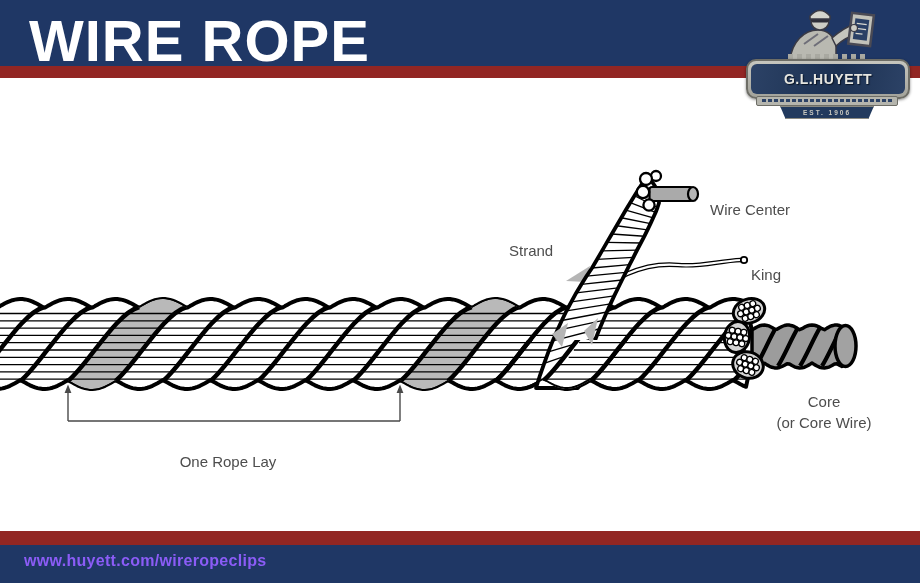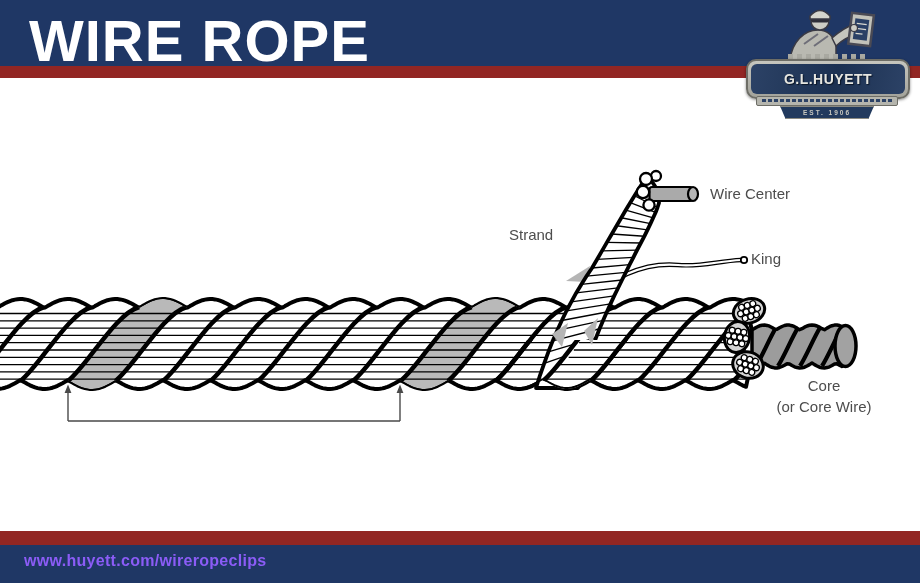--- a/index.html
+++ b/index.html
@@ -31,21 +31,21 @@
   .logo .tagline{position:absolute;left:12px;top:92px;width:140px;height:8px;background:#b5b5ad;
      border:1px solid #6d6d66;border-radius:2px;}
   .logo .tagline-dashes{position:absolute;left:5px;right:5px;top:2px;height:3px;
      background:repeating-linear-gradient(90deg,#2c4266 0 4px,rgba(0,0,0,0) 4px 6px);}
   .logo .est-banner{position:absolute;left:36px;top:102px;width:92px;height:11px;
      background:#223a5e;border:1px solid #8a8a82;
      clip-path:polygon(0 0,100% 0,94% 100%,6% 100%);
      text-align:center;font-size:6.5px;font-weight:bold;letter-spacing:2px;
      color:#c8c8c0;line-height:11px;}
   
-  .lbl{position:absolute;color:var(--labelgray,#4d4d4d);font-size:15px;z-index:4;}
+  .lbl{position:absolute;color:var(--labelgray,#4d4d4d);font-size:15px;z-index:4;margin-top:16px;}
   .lbl-wire-center{left:710px;top:185px;}
   .lbl-strand{left:509px;top:226px;}
   .lbl-wire{left:751px;top:250px;}
   .lbl-core{left:758px;top:375px;width:132px;text-align:center;line-height:21px;}
   .lbl-rope-lay{left:157px;top:437px;width:142px;text-align:center;}
   .illu{position:absolute;left:0;top:78px;width:920px;height:453px;z-index:2;}
 </style>
 </head>
 <body>
 
@@ -232,18 +232,19 @@
       <circle cx="649" cy="205" r="5.6" fill="#fff" stroke="#000" stroke-width="2.3"></circle>
     </svg>
 
   <div class="lbl lbl-wire-center">Wire Center</div>
   <div class="lbl lbl-strand">Strand</div>
   <div class="lbl lbl-wire">King</div>
   <div class="lbl lbl-core">
     <div>Core</div>
     <div>(or Core Wire)</div>
   </div>
+  <div class="lbl lbl-rope-lay">One Rope Lay</div>
 
   <div class="band bot-red"></div>
   <div class="band bot-navy"></div>
   <div class="footer-url">www.huyett.com/wireropeclips</div>
 
 </div>
 
 </body></html>

